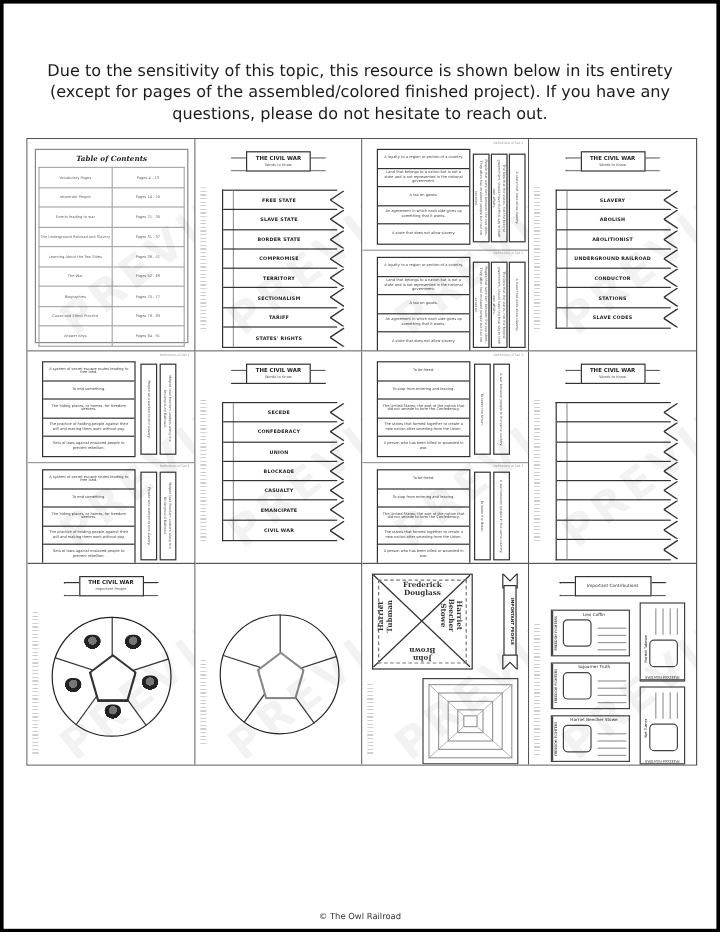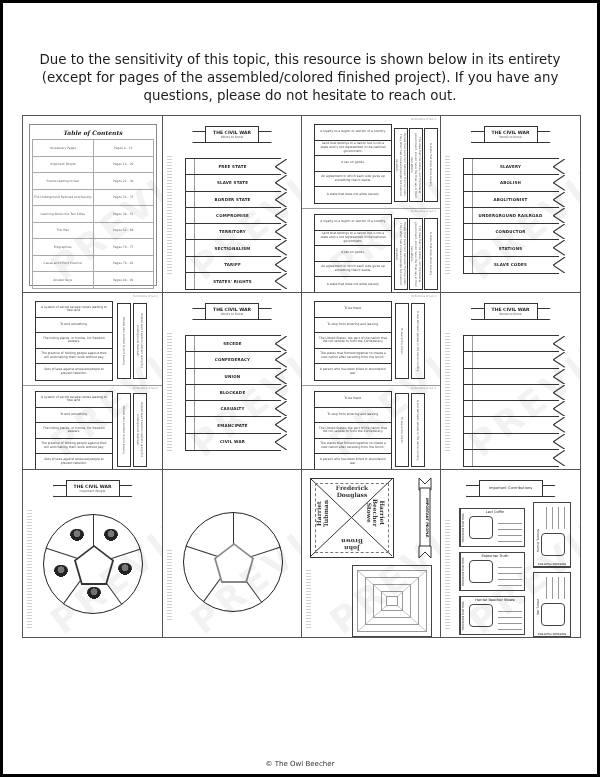--- a/index.html
+++ b/index.html
@@ -584,14 +584,14 @@
           <div class="vl" style="left:30px"></div>
         <div class="nm">Nat Turner</div>
         <div class="ph"></div>
         <div class="lab">FREEDOM FIGHTERS</div>
       </div>
       <div class="watermark">PREVIEW</div>
     </div>
 
   </div>
 
-  <div class="copyright">© The Owl Beecher</div>
+  <div class="copyright">© The Owl Railroad</div>
 </div>
 
 </body></html>

